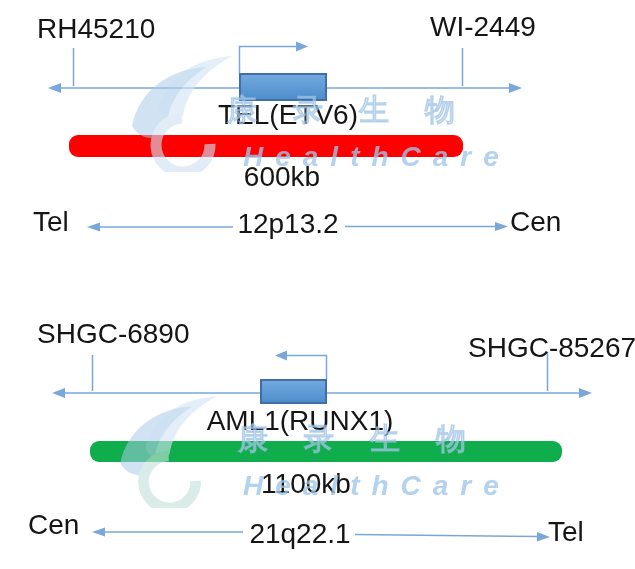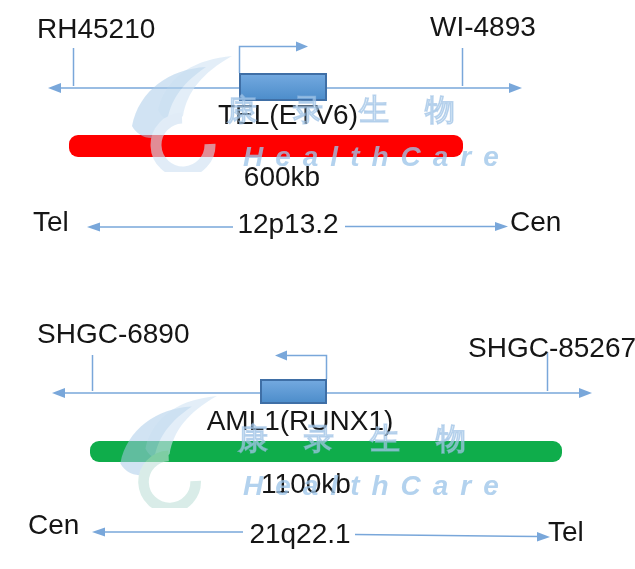--- a/index.html
+++ b/index.html
@@ -73,21 +73,21 @@
         <line x1="104" y1="532" x2="243" y2="532"></line>
         <polygon points="92,532 105,527.5 105,536.5" stroke="none"></polygon>
         <line x1="355" y1="534.5" x2="539" y2="536.5"></line>
         <polygon points="550,537 537,532 537,541.5" stroke="none"></polygon>
       </g>
     </g>
   </svg>
 
   <div>
     <div class="lbl" style="left:37px;top:13px">RH45210</div>
-    <div class="lbl" style="left:430px;top:11px">WI-4893</div>
+    <div class="lbl" style="left:430px;top:11px">WI-2449</div>
 
     <div class="genebox" style="left:239px;top:73px;width:88px;height:28px"></div>
     <div class="lbl c" style="left:288px;top:99px">TEL(ETV6)</div>
 
     <div class="probebar" style="left: 69px; top: 135px; width: 394px; height: 22px; background: rgb(255, 0, 0);"></div>
     <div class="lbl c" style="left:282px;top:161px">600kb</div>
 
     <div class="lbl" style="left:33px;top:206px">Tel</div>
     <div class="lbl c" style="left:288px;top:208px">12p13.2</div>
     <div class="lbl" style="left:510px;top:206px">Cen</div>

